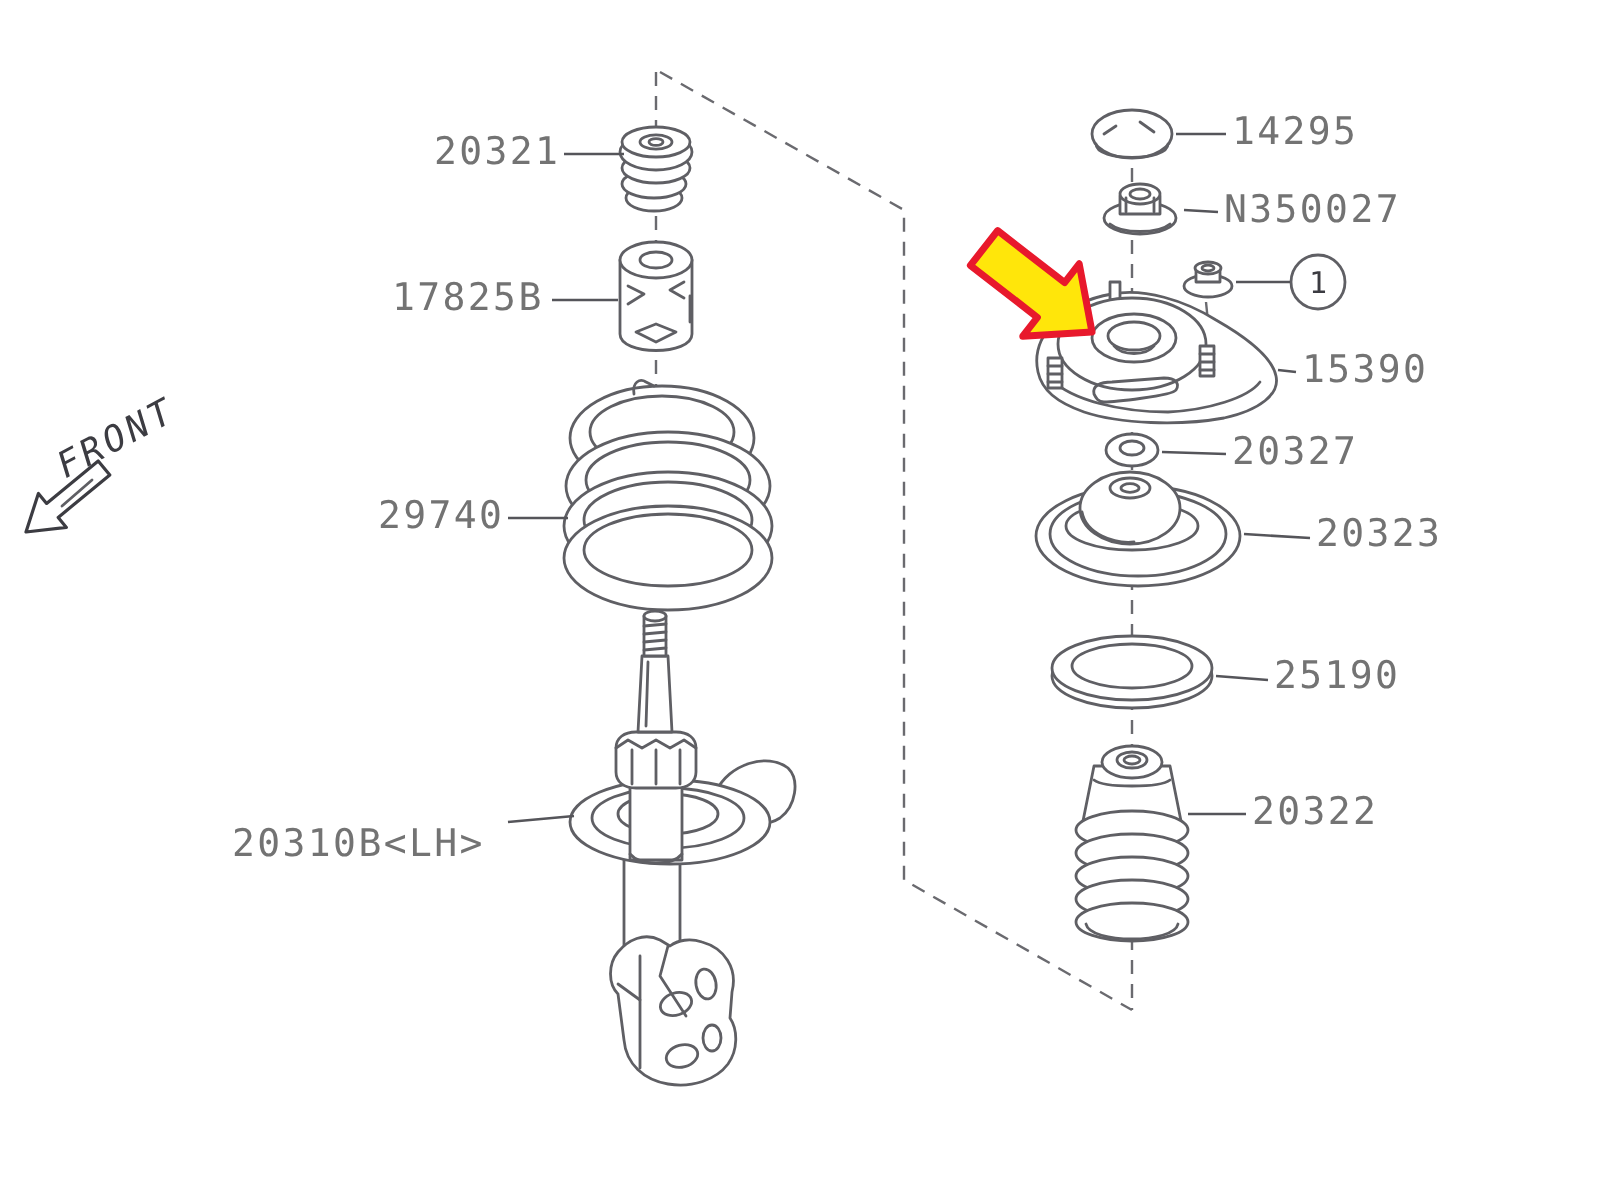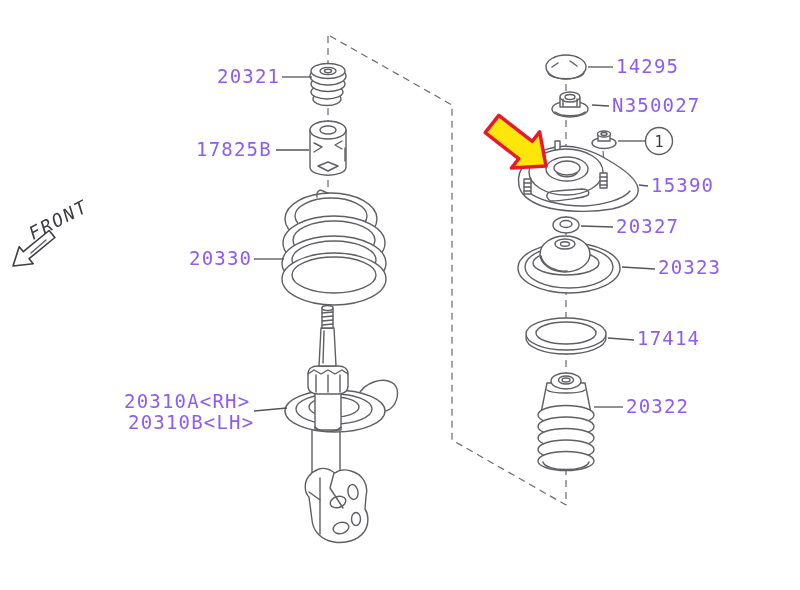--- a/index.html
+++ b/index.html
@@ -6,21 +6,21 @@
   #canvas { position:relative; width:800px; height:590px; background:#ffffff; overflow:hidden;
             font-family:"DejaVu Sans Mono", monospace; }
   svg { position:absolute; left:0; top:0; }
   .ln     { fill:none; stroke:#5f5f64; stroke-width:1.4; stroke-linecap:round; stroke-linejoin:round; }
   .wh     { fill:#ffffff; stroke:#5f5f64; stroke-width:1.4; stroke-linejoin:round; }
   .dash   { fill:none; stroke:#6a6a6f; stroke-width:1.2; stroke-dasharray:7 5; }
   .leader { fill:none; stroke:#55555a; stroke-width:1.3; }
   .hl     { stroke-width:3.5; stroke-linejoin:round; }
   .outline-arrow { fill:#ffffff; stroke:#3c3c42; stroke-width:1.6; stroke-linejoin:round; }
   .lbl { position:absolute; font:19px "DejaVu Sans Mono", monospace; letter-spacing:1.2px;
-         color:#8b5cf6; white-space:nowrap; line-height:21px; }
+         color:#737373; white-space:nowrap; line-height:21px; }
   .front-lbl { position:absolute; left:30px; top:224px; font:18px "DejaVu Sans Mono", monospace;
                letter-spacing:2px; color:#3c3c42; transform:rotate(-28deg);
                transform-origin:left center; font-style:italic; }
   .callout-num { font:15px "DejaVu Sans Mono", monospace; fill:#3b3b41; }
 </style>
 </head>
 <body>
 
 <div id="canvas">
 <svg width="800" height="590" viewBox="0 0 800 590">
@@ -198,24 +198,23 @@
   <g>
     <path class="outline-arrow" d="M 49.1,230.5 L 23.3,251.7 L 19.2,246.7 L 13,266 L 33.2,263.7 L 29.1,258.7 L 54.9,237.5 Z"></path>
     <path class="ln" d="M 46,240 L 31,253"></path>
   </g>
 
   <polygon class="hl" points="498.8,115.3 532.3,141.3 539.6,131.9 546,166 511.4,168.1 518.7,158.7 485.2,132.7" fill="#ffe60a" stroke="#e8192c"></polygon>
 </svg>
 
 <div class="lbl" style="left:217px; top:66px">20321</div>
 <div class="lbl" style="left:196px; top:139px">17825B</div>
-<div class="lbl" style="left:189px; top:248px">20330</div>
-<div class="lbl" style="left:124px; top:391px">20310A&lt;RH&gt;</div>
-<div class="lbl" style="left:128px; top:412px">20310B&lt;LH&gt;</div>
+<div class="lbl" style="left:189px; top:248px">29740</div>
+<div class="lbl" style="left:116px; top:412px">20310B&lt;LH&gt;</div>
 <div class="lbl" style="left:616px; top:56px">14295</div>
 <div class="lbl" style="left:612px; top:95px">N350027</div>
 <div class="lbl" style="left:651px; top:175px">15390</div>
 <div class="lbl" style="left:616px; top:216px">20327</div>
 <div class="lbl" style="left:658px; top:257px">20323</div>
-<div class="lbl" style="left:637px; top:328px">17414</div>
+<div class="lbl" style="left:637px; top:328px">25190</div>
 <div class="lbl" style="left:626px; top:396px">20322</div>
 <div class="front-lbl">FRONT</div>
 </div>
 
 </body></html>

